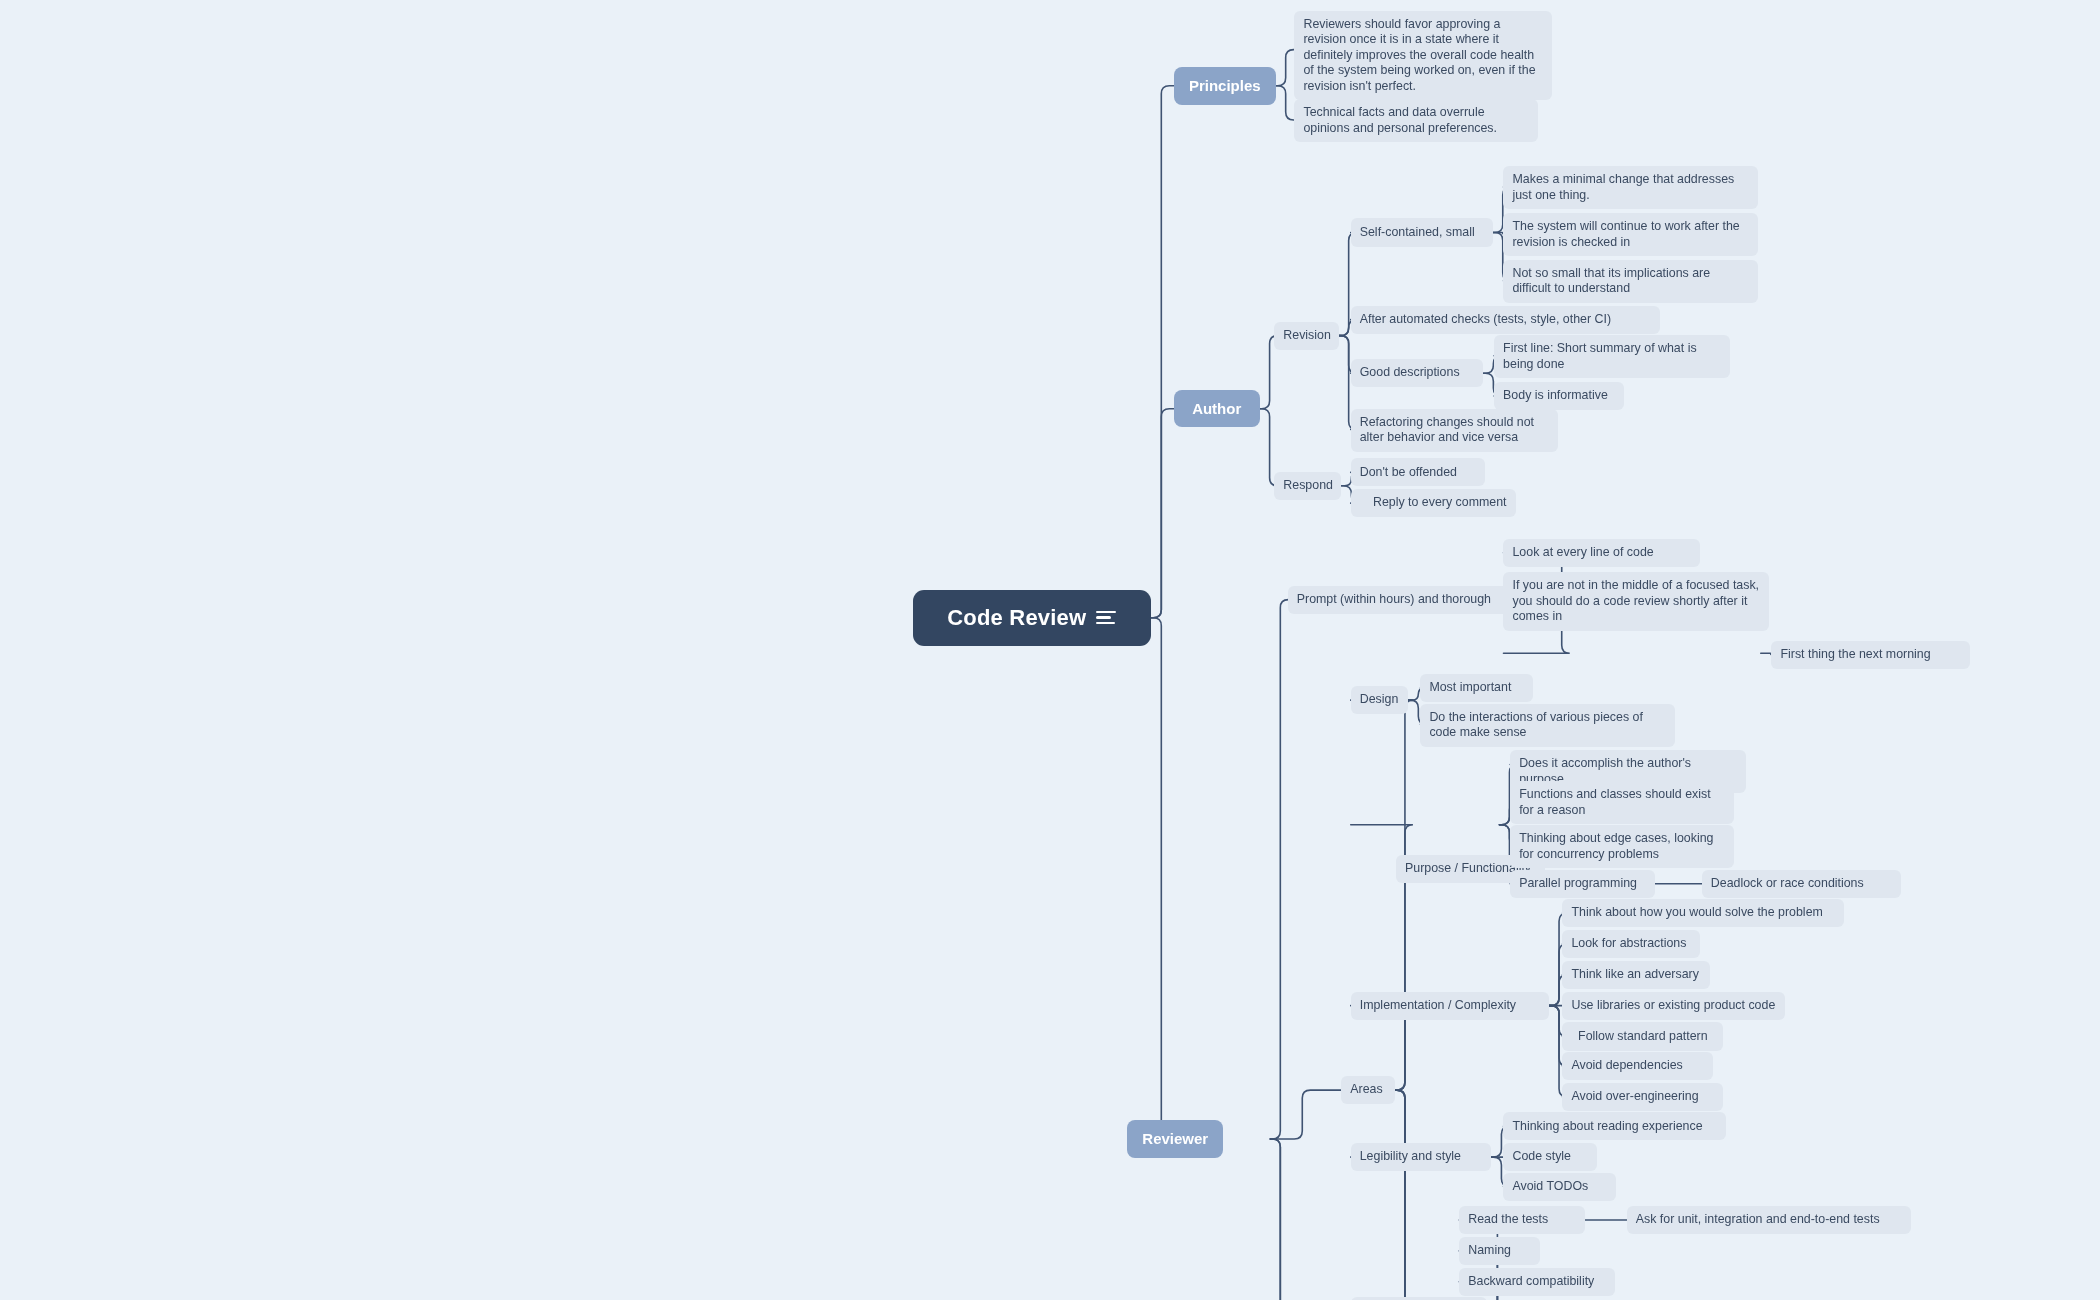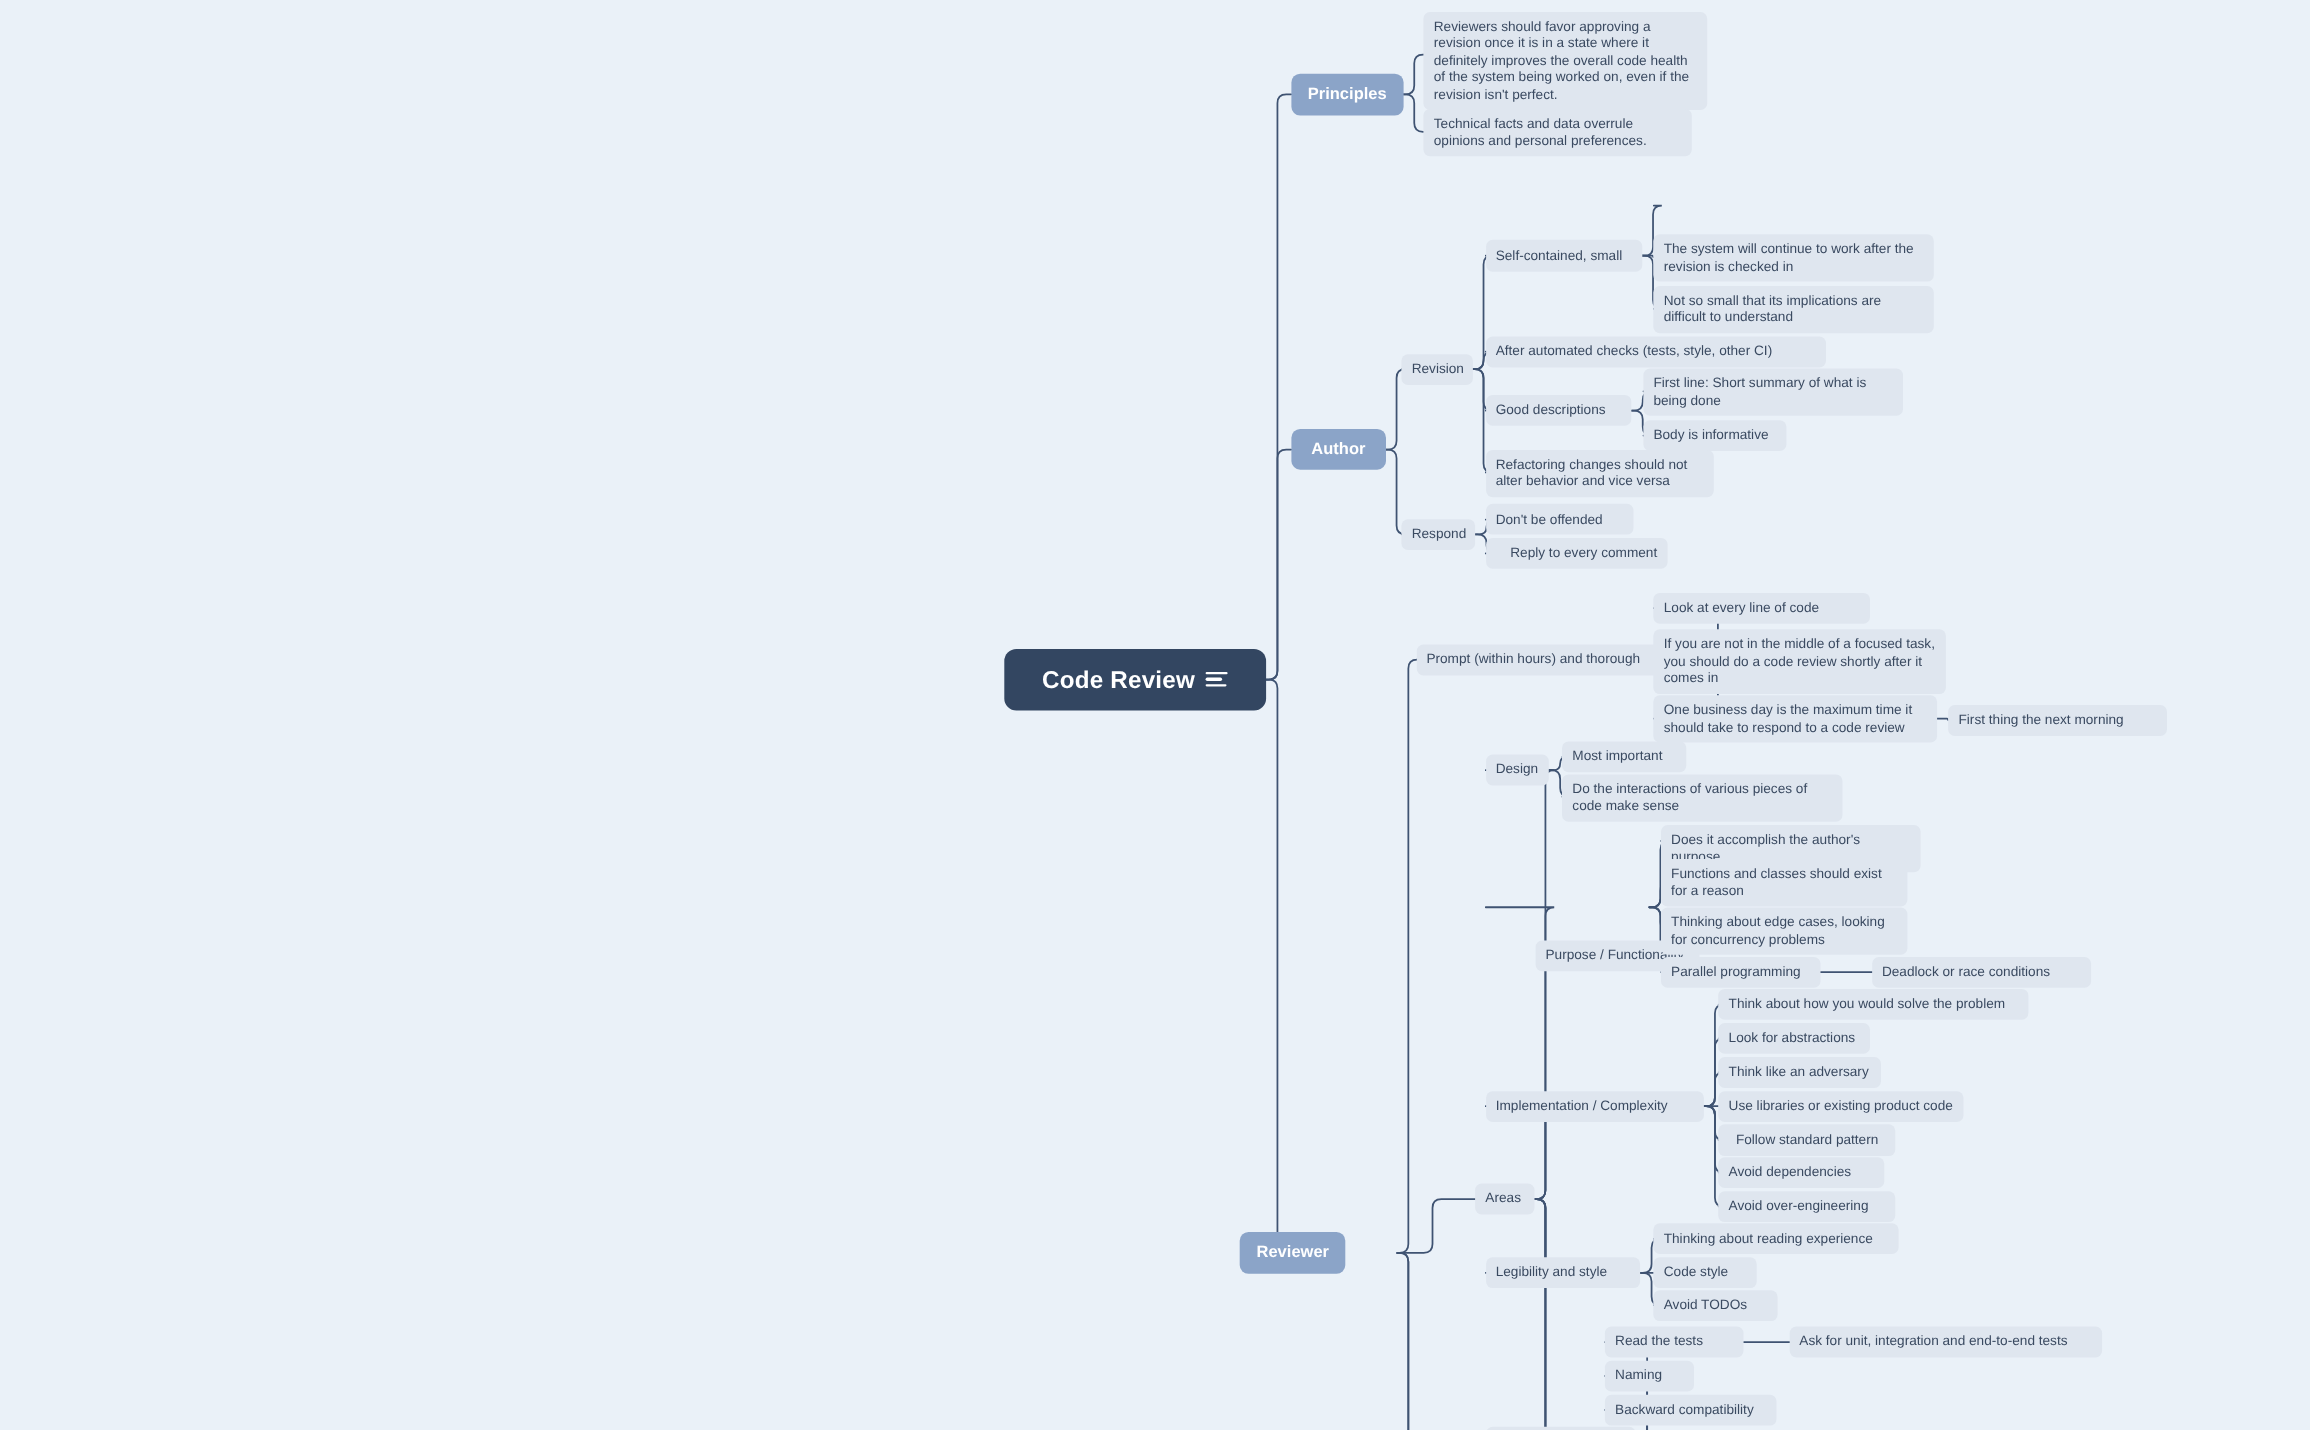--- a/index.html
+++ b/index.html
@@ -136,35 +136,35 @@
       <path d="M 1341.3400000000001 1675.67 H 1350 Q 1351.3400000000001 1675.67 1351.3400000000001 1674.33 V 1674.33 Q 1351.3400000000001 1672.99 1352.6800000000003 1672.99 H 1350.72" fill="none" stroke="#3f5372" stroke-width="1.6" stroke-linecap="round"></path>
       <path d="M 1341.3400000000001 1675.67 H 1343.3400000000001 Q 1351.3400000000001 1675.67 1351.3400000000001 1683.67 V 1702.51 Q 1351.3400000000001 1710.51 1359.3400000000001 1710.51 H 1350.72" fill="none" stroke="#3f5372" stroke-width="1.6" stroke-linecap="round"></path>
     </svg>
 <div class="node n-root" style="left: 912.54px; top: 589.6px; width: 238.52px; min-height: 56.28px;"><span class="txt">Code Review</span><span class="hamburger"><i></i><i></i><i></i></span></div>
     <div class="node n-l1" style="left: 1173.84px; top: 67px; width: 101.84px; min-height: 37.52px;"><span class="txt">Principles</span></div>
     <div class="node n-chip multi" style="left: 1294.44px; top: 10.72px; width: 257.28px; min-height: 77.72px;"><span class="txt">Reviewers should favor approving a revision once it is in a state where it definitely improves the overall code health of the system being worked on, even if the revision isn't perfect.</span></div>
     <div class="node n-chip multi" style="left: 1294.44px; top: 99.16px; width: 243.88px; min-height: 41.54px;"><span class="txt">Technical facts and data overrule opinions and personal preferences.</span></div>
     <div class="node n-l1" style="left: 1173.84px; top: 389.94px; width: 85.76px; min-height: 37.52px;"><span class="txt">Author</span></div>
     <div class="node n-chip" style="left: 1274.34px; top: 321.6px; width: 64.32px; min-height: 28.14px;"><span class="txt">Revision</span></div>
     <div class="node n-chip" style="left: 1350.72px; top: 218.42px; width: 142.04px; min-height: 28.14px;"><span class="txt">Self-contained, small</span></div>
+    <div class="node n-chip multi" style="left: 1503.48px; top: 166.16px; width: 254.6px; min-height: 41.54px;"><span class="txt">Makes a minimal change that addresses just one thing.</span></div>
     <div class="node n-chip multi" style="left: 1503.48px; top: 213.06px; width: 254.6px; min-height: 41.54px;"><span class="txt">The system will continue to work after the revision is checked in</span></div>
     <div class="node n-chip multi" style="left: 1503.48px; top: 259.96px; width: 254.6px; min-height: 41.54px;"><span class="txt">Not so small that its implications are difficult to understand</span></div>
     <div class="node n-chip" style="left: 1350.72px; top: 305.52px; width: 309.54px; min-height: 28.14px;"><span class="txt">After automated checks (tests, style, other CI)</span></div>
     <div class="node n-chip" style="left: 1350.72px; top: 359.12px; width: 132.66px; min-height: 28.14px;"><span class="txt">Good descriptions</span></div>
     <div class="node n-chip multi" style="left: 1494.1px; top: 335px; width: 235.84px; min-height: 41.54px;"><span class="txt">First line: Short summary of what is being done</span></div>
     <div class="node n-chip" style="left: 1494.1px; top: 381.9px; width: 129.98px; min-height: 28.14px;"><span class="txt">Body is informative</span></div>
     <div class="node n-chip multi" style="left: 1350.72px; top: 408.7px; width: 207.7px; min-height: 41.54px;"><span class="txt">Refactoring changes should not alter behavior and vice versa</span></div>
     <div class="node n-chip" style="left: 1274.34px; top: 471.68px; width: 67px; min-height: 28.14px;"><span class="txt">Respond</span></div>
     <div class="node n-chip" style="left: 1350.72px; top: 458.28px; width: 134px; min-height: 28.14px;"><span class="txt">Don't be offended</span></div>
     <div class="node n-chip" style="left: 1350.72px; top: 489.1px; width: 164.82px; min-height: 28.14px; text-align: right;"><span class="txt">Reply to every comment</span></div>
     <div class="node n-l1" style="left: 1127px; top: 1120.24px; width: 96.48px; min-height: 37.52px;"><span class="txt">Reviewer</span></div>
     <div class="node n-chip" style="left: 1287.74px; top: 585.58px; width: 263.98px; min-height: 28.14px;"><span class="txt">Prompt (within hours) and thorough</span></div>
     <div class="node n-chip" style="left: 1503.48px; top: 538.68px; width: 196.98px; min-height: 28.14px;"><span class="txt">Look at every line of code</span></div>
     <div class="node n-chip multi" style="left: 1503.48px; top: 572.18px; width: 265.32px; min-height: 57.62px;"><span class="txt">If you are not in the middle of a focused task, you should do a code review shortly after it comes in</span></div>
-    <div class="node n-chip multi" style="left: 1503.48px; top: 632.48px; width: 257.28px; min-height: 41.54px;"><span class="txt">One business day is the maximum time it should take to respond to a code review</span></div>
     <div class="node n-chip" style="left: 1771.48px; top: 640.52px; width: 198.32px; min-height: 28.14px;"><span class="txt">First thing the next morning</span></div>
     <div class="node n-chip" style="left: 1341.34px; top: 1076.02px; width: 53.6px; min-height: 28.14px;"><span class="txt">Areas</span></div>
     <div class="node n-chip" style="left: 1350.72px; top: 686.08px; width: 57.62px; min-height: 28.14px;"><span class="txt">Design</span></div>
     <div class="node n-chip" style="left: 1420.4px; top: 674.02px; width: 112.56px; min-height: 28.14px;"><span class="txt">Most important</span></div>
     <div class="node n-chip multi" style="left: 1420.4px; top: 703.5px; width: 254.6px; min-height: 41.54px;"><span class="txt">Do the interactions of various pieces of code make sense</span></div>
     <div class="node n-chip" style="left: 1396px; top: 810.7px; width: 148.74px; min-height: 28.14px; margin-top: 44px;"><span class="txt">Purpose / Functionality</span></div>
     <div class="node n-chip" style="left: 1510.18px; top: 750.4px; width: 235.84px; min-height: 28.14px;"><span class="txt">Does it accomplish the author's purpose</span></div>
     <div class="node n-chip multi" style="left: 1510.18px; top: 781.22px; width: 223.78px; min-height: 41.54px;"><span class="txt">Functions and classes should exist for a reason</span></div>
     <div class="node n-chip multi" style="left: 1510.18px; top: 825.44px; width: 223.78px; min-height: 41.54px;"><span class="txt">Thinking about edge cases, looking for concurrency problems</span></div>
     <div class="node n-chip" style="left: 1510.18px; top: 869.66px; width: 144.72px; min-height: 28.14px;"><span class="txt">Parallel programming</span></div>

